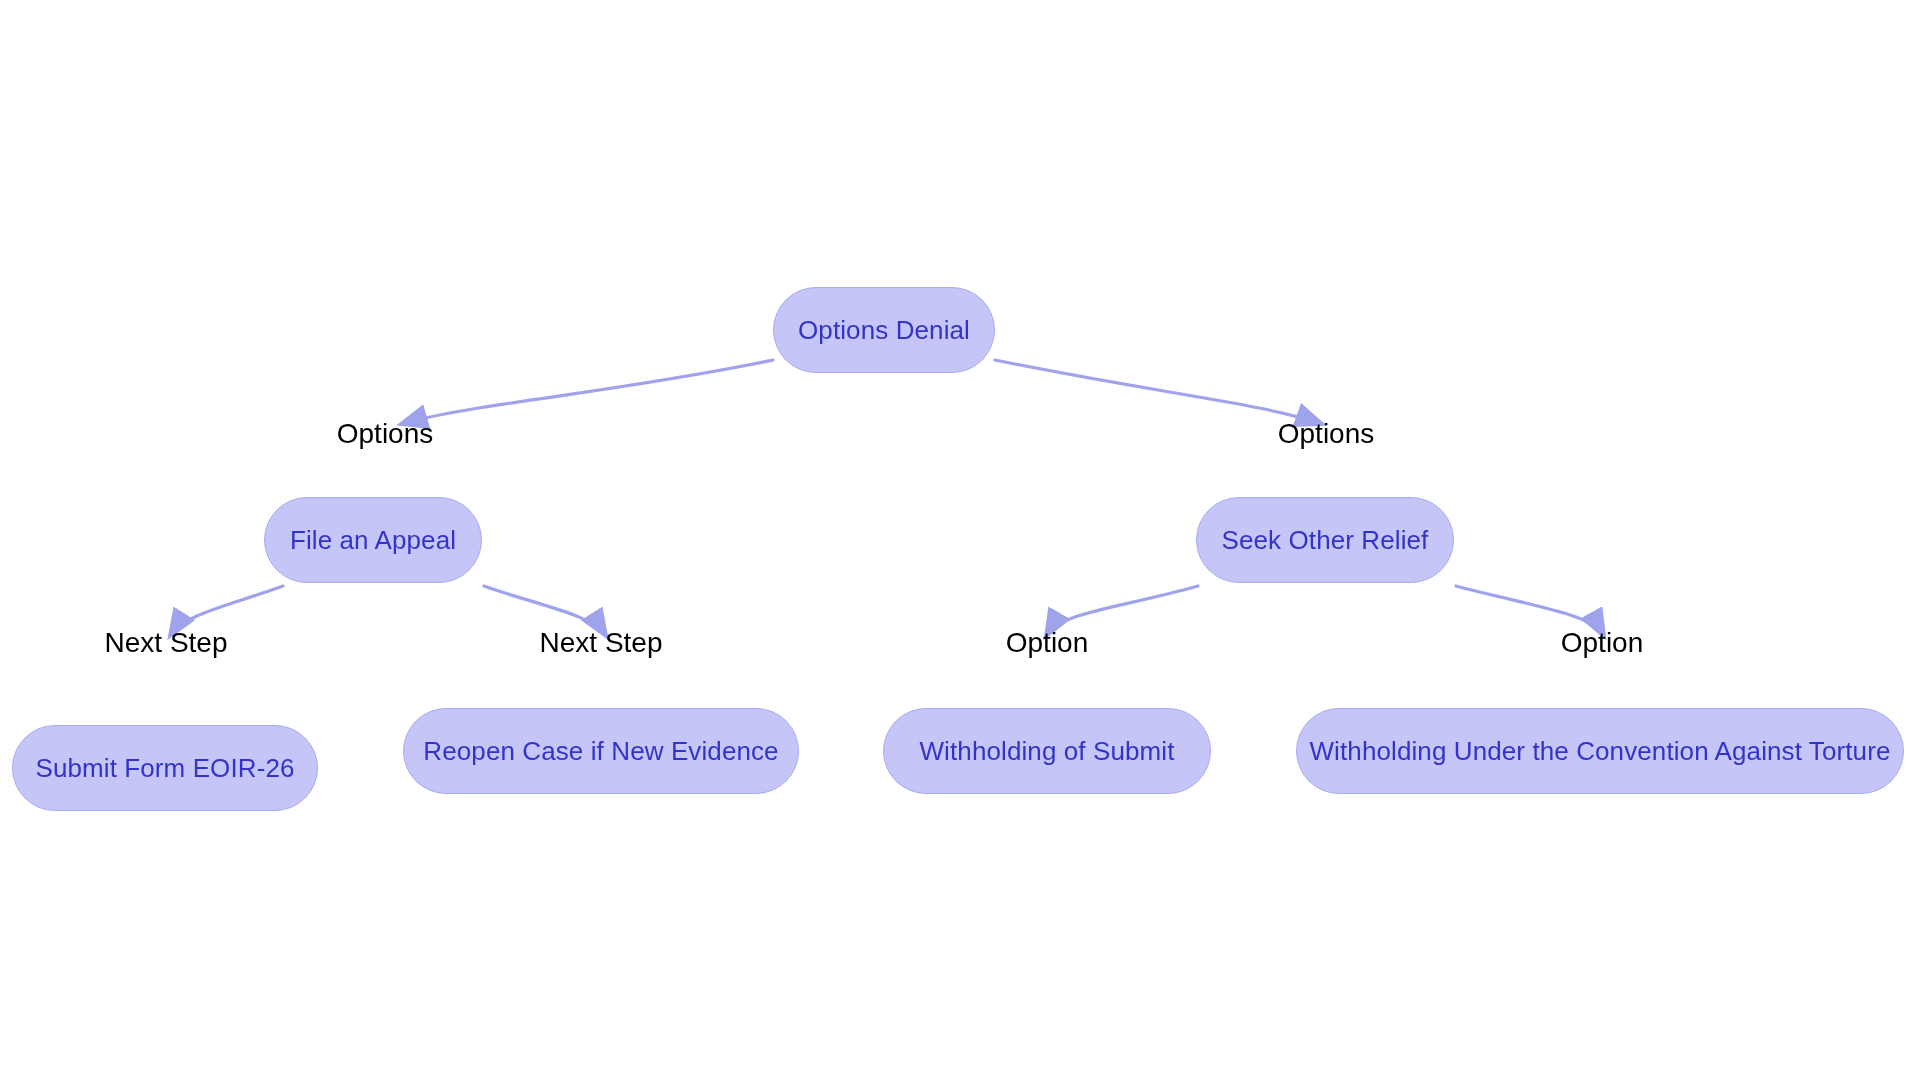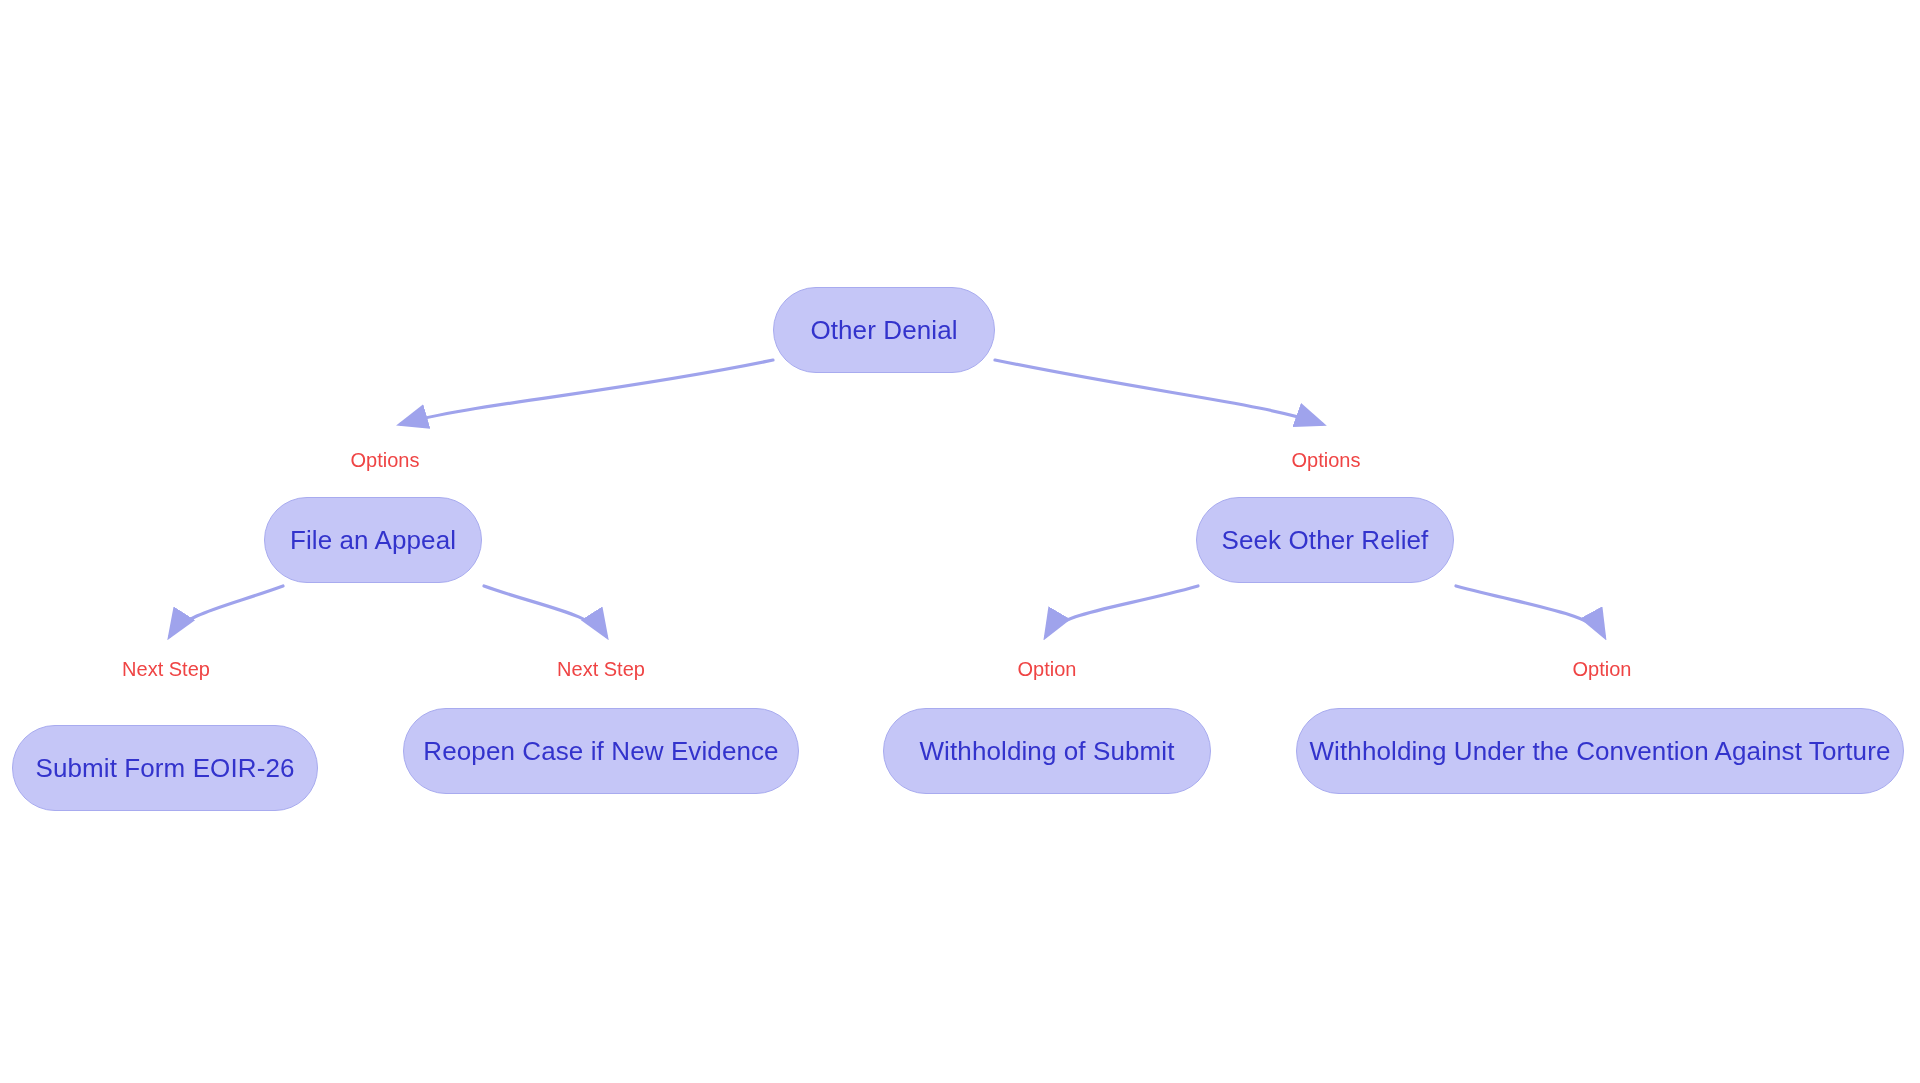--- a/index.html
+++ b/index.html
@@ -43,28 +43,27 @@
     color: #3333cc;
     font-family: "Liberation Sans", sans-serif;
     font-size: 26px;
     font-weight: 400;
     line-height: 1;
     letter-spacing: 0.1px;
   }
   .edge-label {
     position: absolute;
     transform: translate(-50%, -50%);
-    color: #ef4444;
+    color: #000000;
     font-family: "Liberation Sans", sans-serif;
-    font-size: 20px;
+    font-size: 28px;
     font-weight: 400;
     line-height: 1;
     white-space: nowrap;
     background: transparent;
-    margin-top: 26px;
   }
 </style>
 </head>
 <body>
 
 <div id="diagram-root">
 
   <svg id="edge-layer" viewBox="0 0 1920 1083" width="1920" height="1083" xmlns="http://www.w3.org/2000/svg">
     <defs>
       <marker id="arrowhead" markerWidth="10" markerHeight="8" refX="8.4" refY="4" orient="auto" markerUnits="strokeWidth">
@@ -82,21 +81,21 @@
 
       <path d="M 484,586 C 540,606 592,614 606,636" marker-end="url(#arrowhead)"></path>
 
       <path d="M 1198,586 C 1120,608 1060,612 1046,636" marker-end="url(#arrowhead)"></path>
 
       <path d="M 1456,586 C 1540,608 1592,614 1604,636" marker-end="url(#arrowhead)"></path>
     </g>
   </svg>
 
   <div class="flow-node" style="left:884px; top:330px; width:222px; height:86px;">
-    <span class="node-label">Other Denial</span>
+    <span class="node-label">Options Denial</span>
   </div>
 
   <div class="flow-node" style="left:373px; top:540px; width:218px; height:86px;">
     <span class="node-label">File an Appeal</span>
   </div>
 
   <div class="flow-node" style="left:1325px; top:540px; width:258px; height:86px;">
     <span class="node-label">Seek Other Relief</span>
   </div>
 

